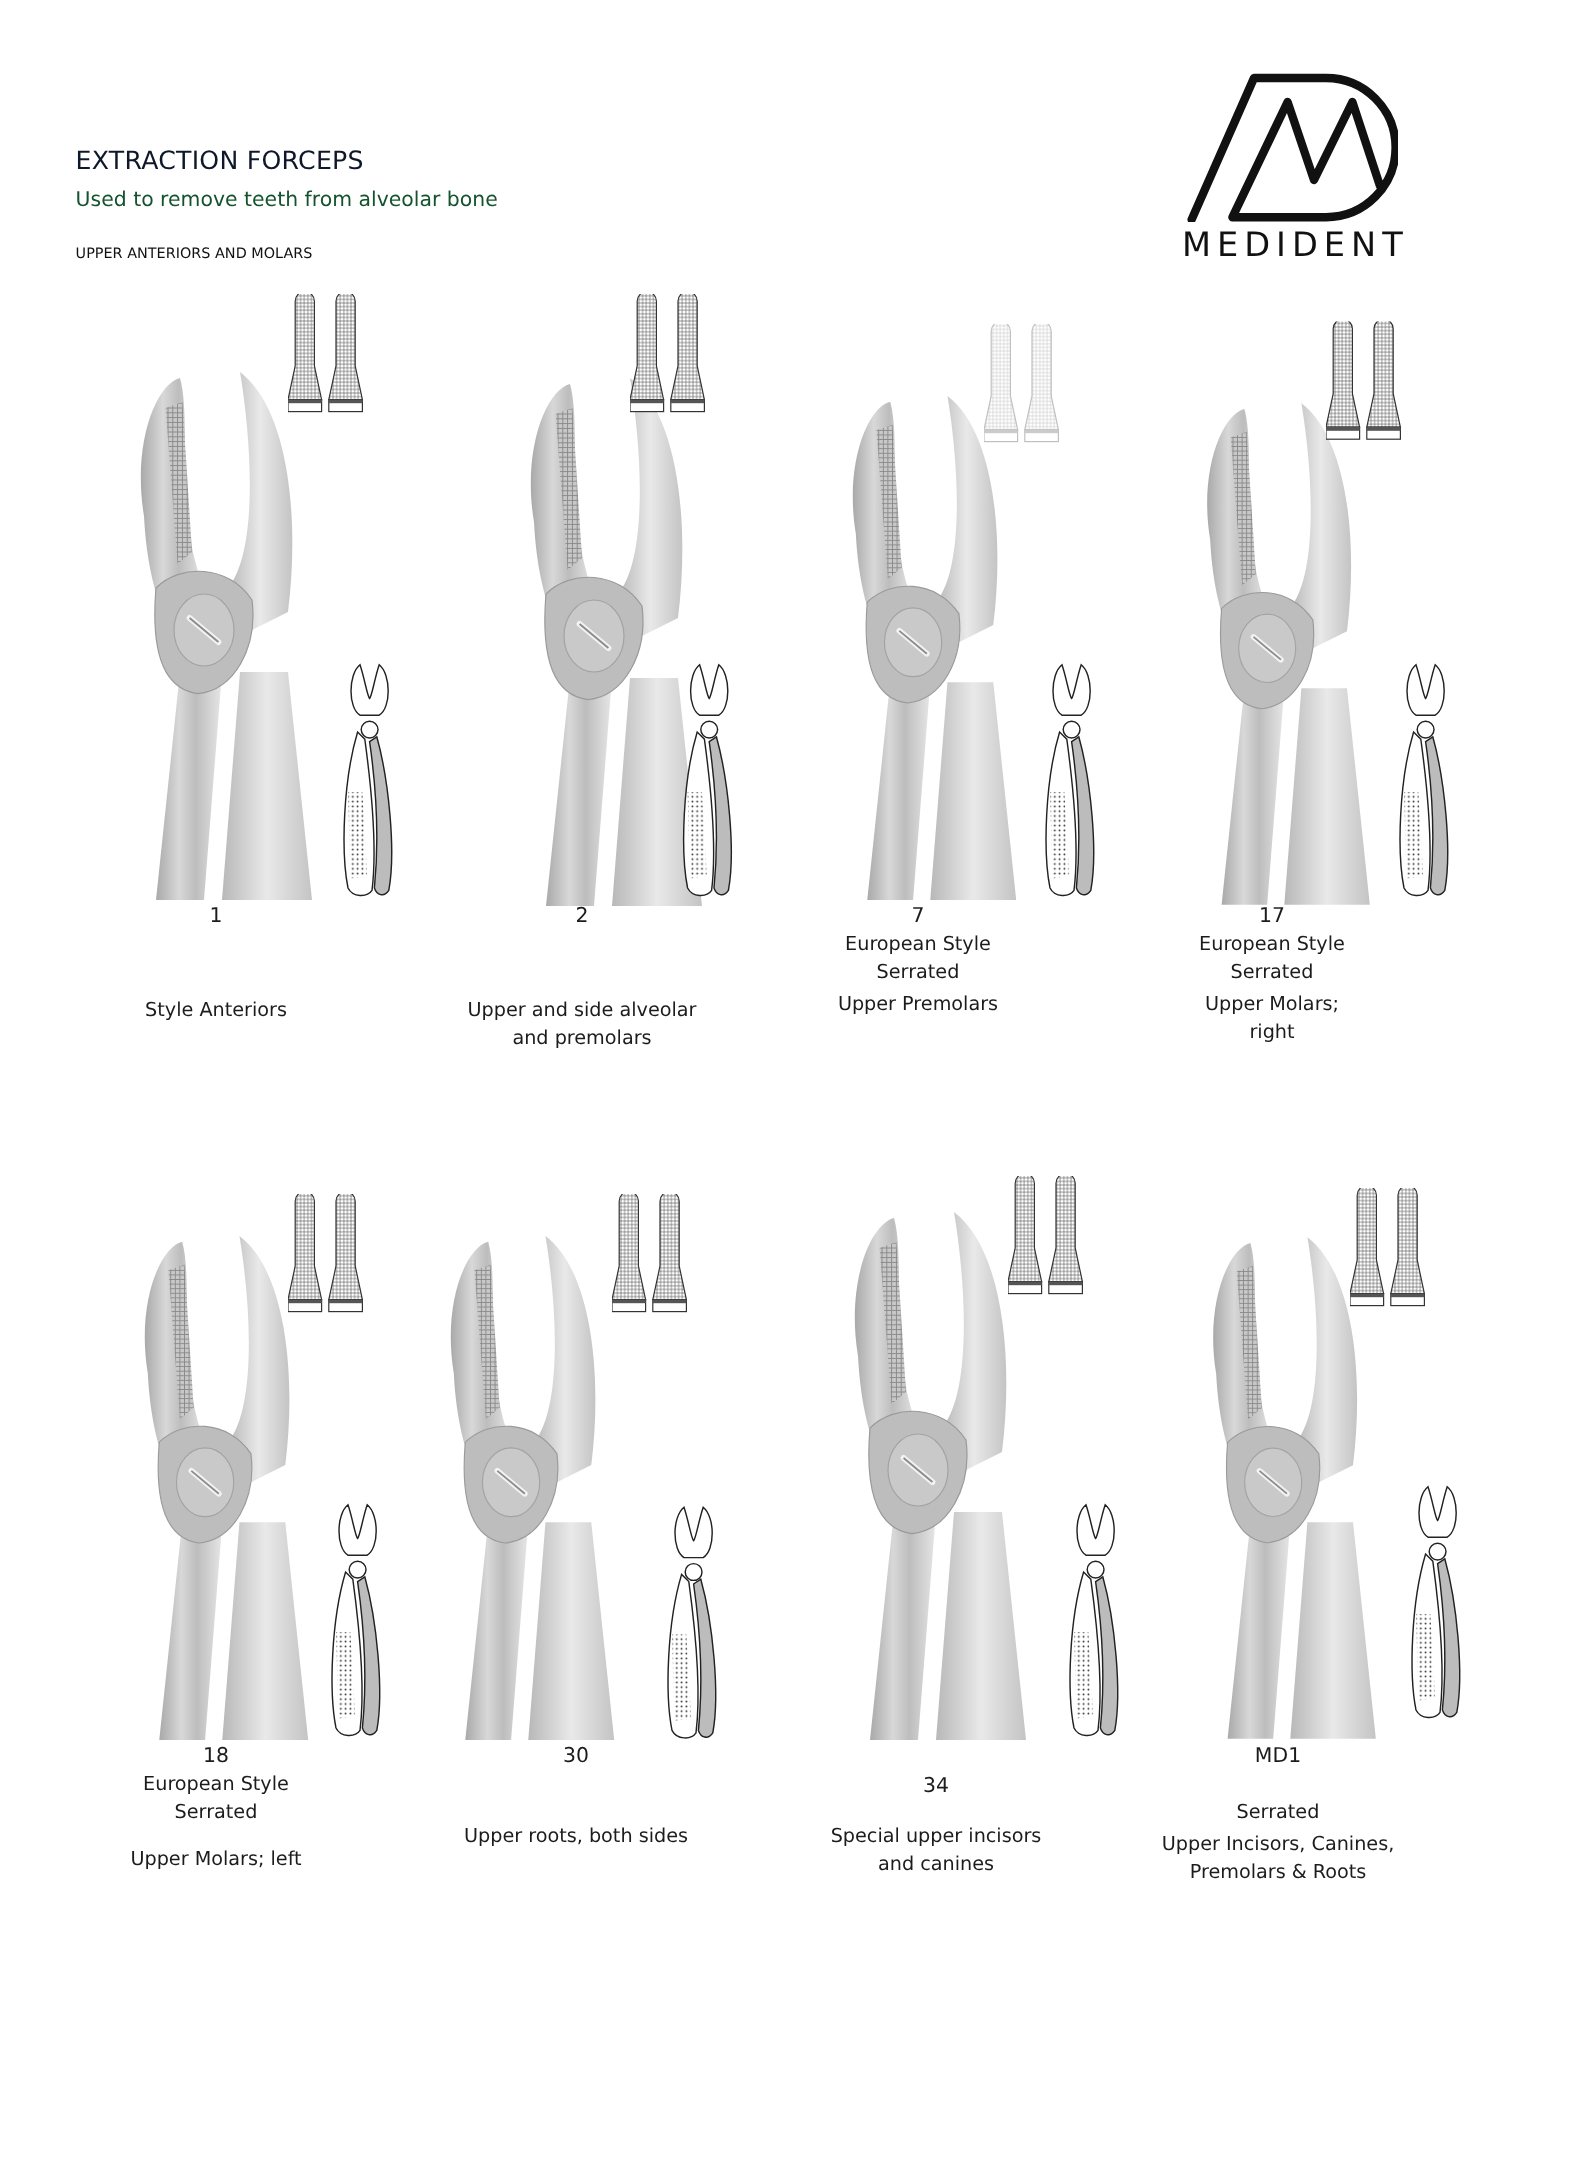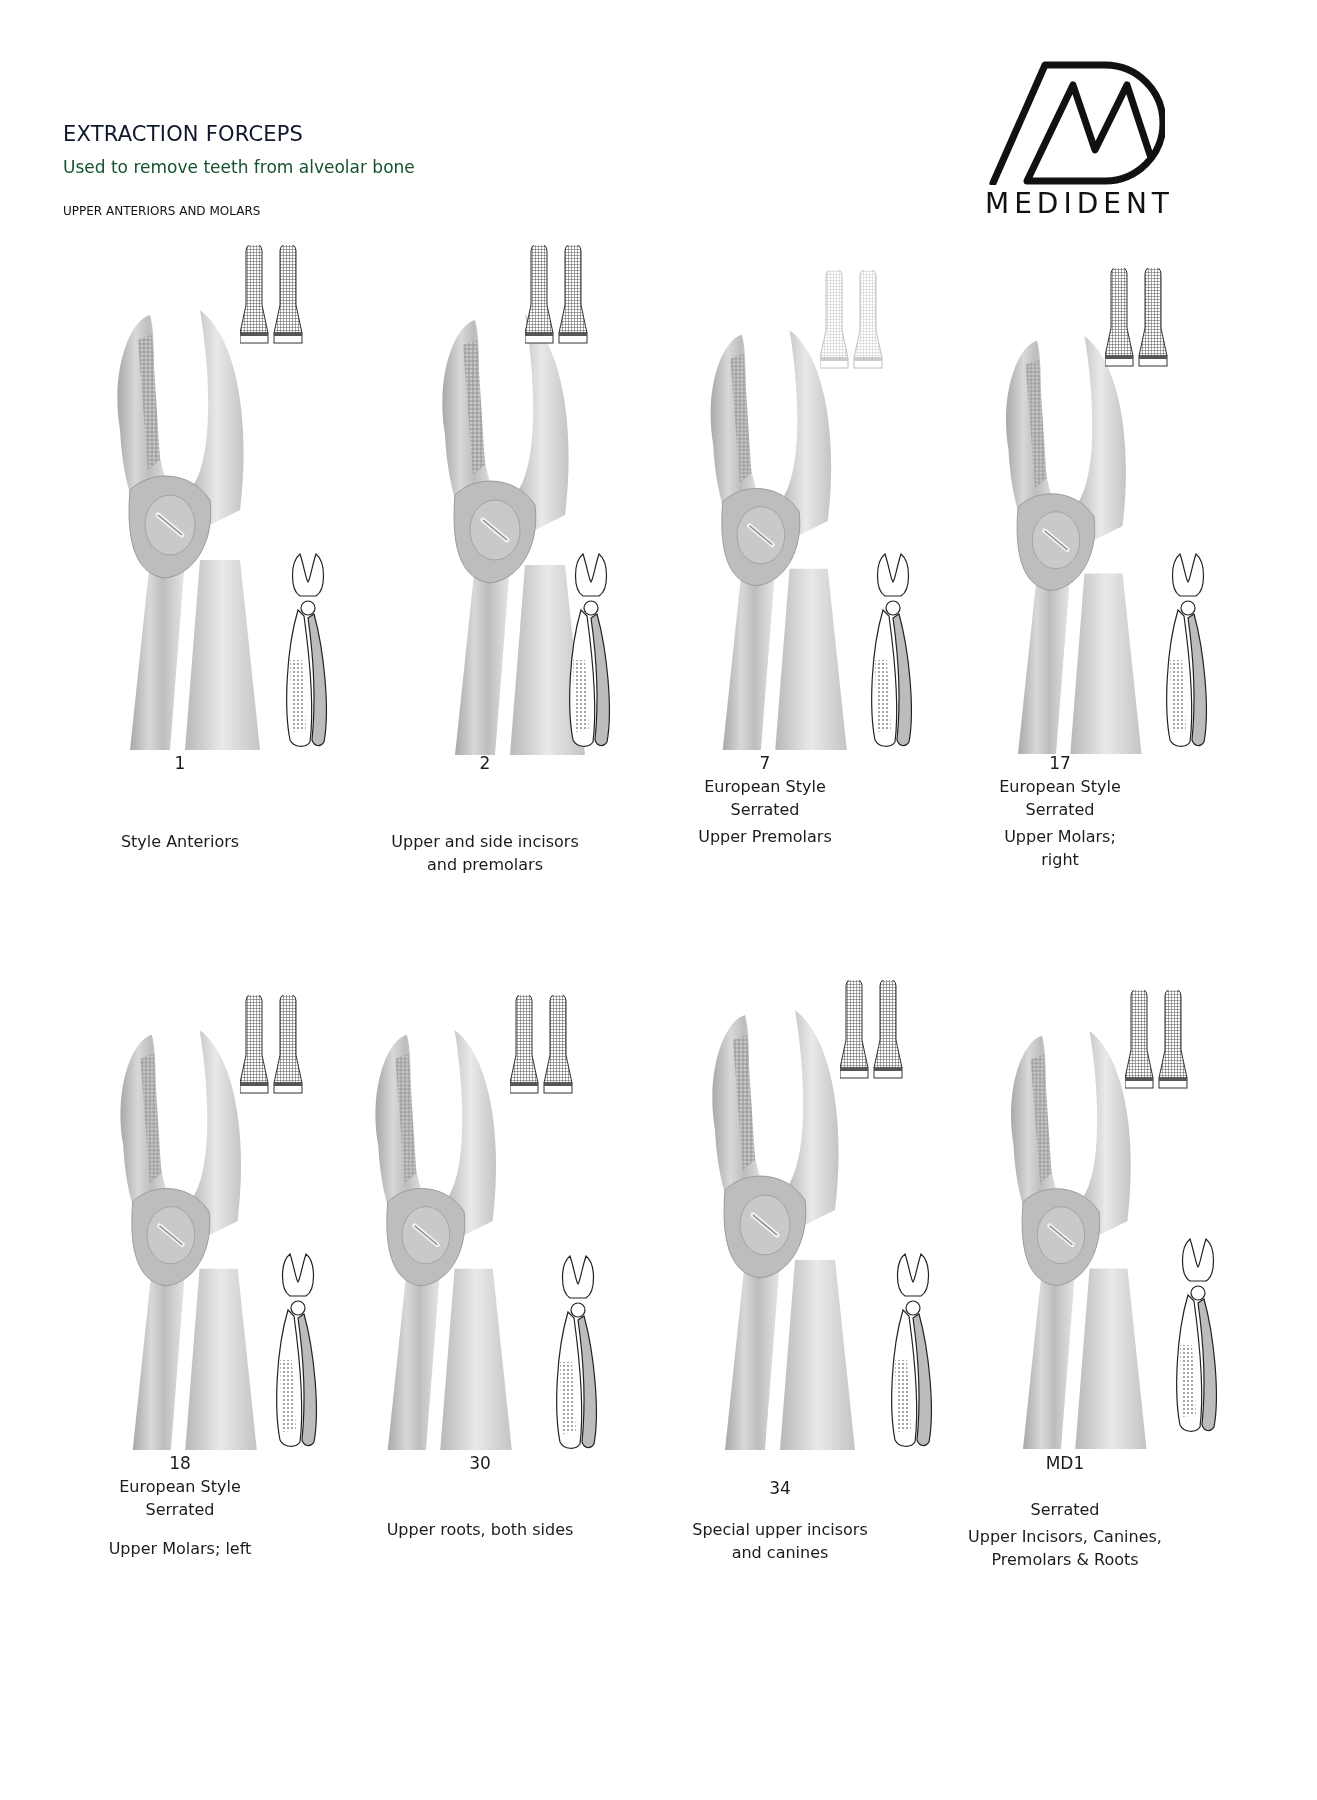--- a/index.html
+++ b/index.html
@@ -111,21 +111,21 @@
       <use href="#forceps"></use>
     </svg>
   <svg class="tips" style="left:140px; top:5px;">
       <use href="#tips"></use>
     </svg>
   <svg class="sketch" style="left:178px; top:310px;">
       <use href="#sketch"></use>
     </svg>
   <div class="caption num" style="left:40px; width:120px; top:512px;">2</div>
   <div class="caption" style="left:-10px; width:220px; top:590px;">
-    <div>Upper and side incisors</div>
+    <div>Upper and side alveolar</div>
     <div>and premolars</div>
   </div>
 </div>
 
 <div class="product" style="left:675px; top:240px; height:640px;">
   <svg class="photo" style="left:5px; top:90px;" width="200" height="420">
       <use href="#forceps"></use>
     </svg>
   <svg class="tips" style="left:145px; top:30px; opacity:0.3;">
       <use href="#tips"></use>

